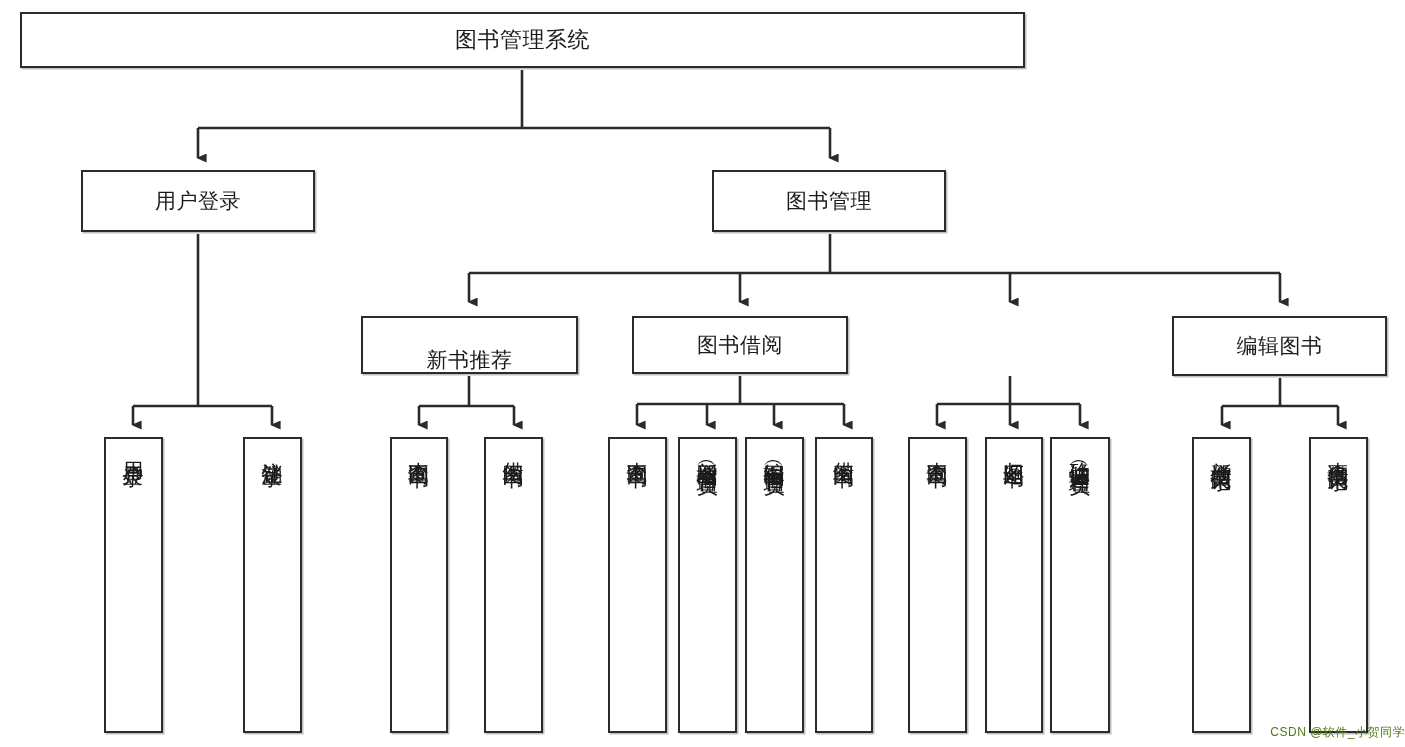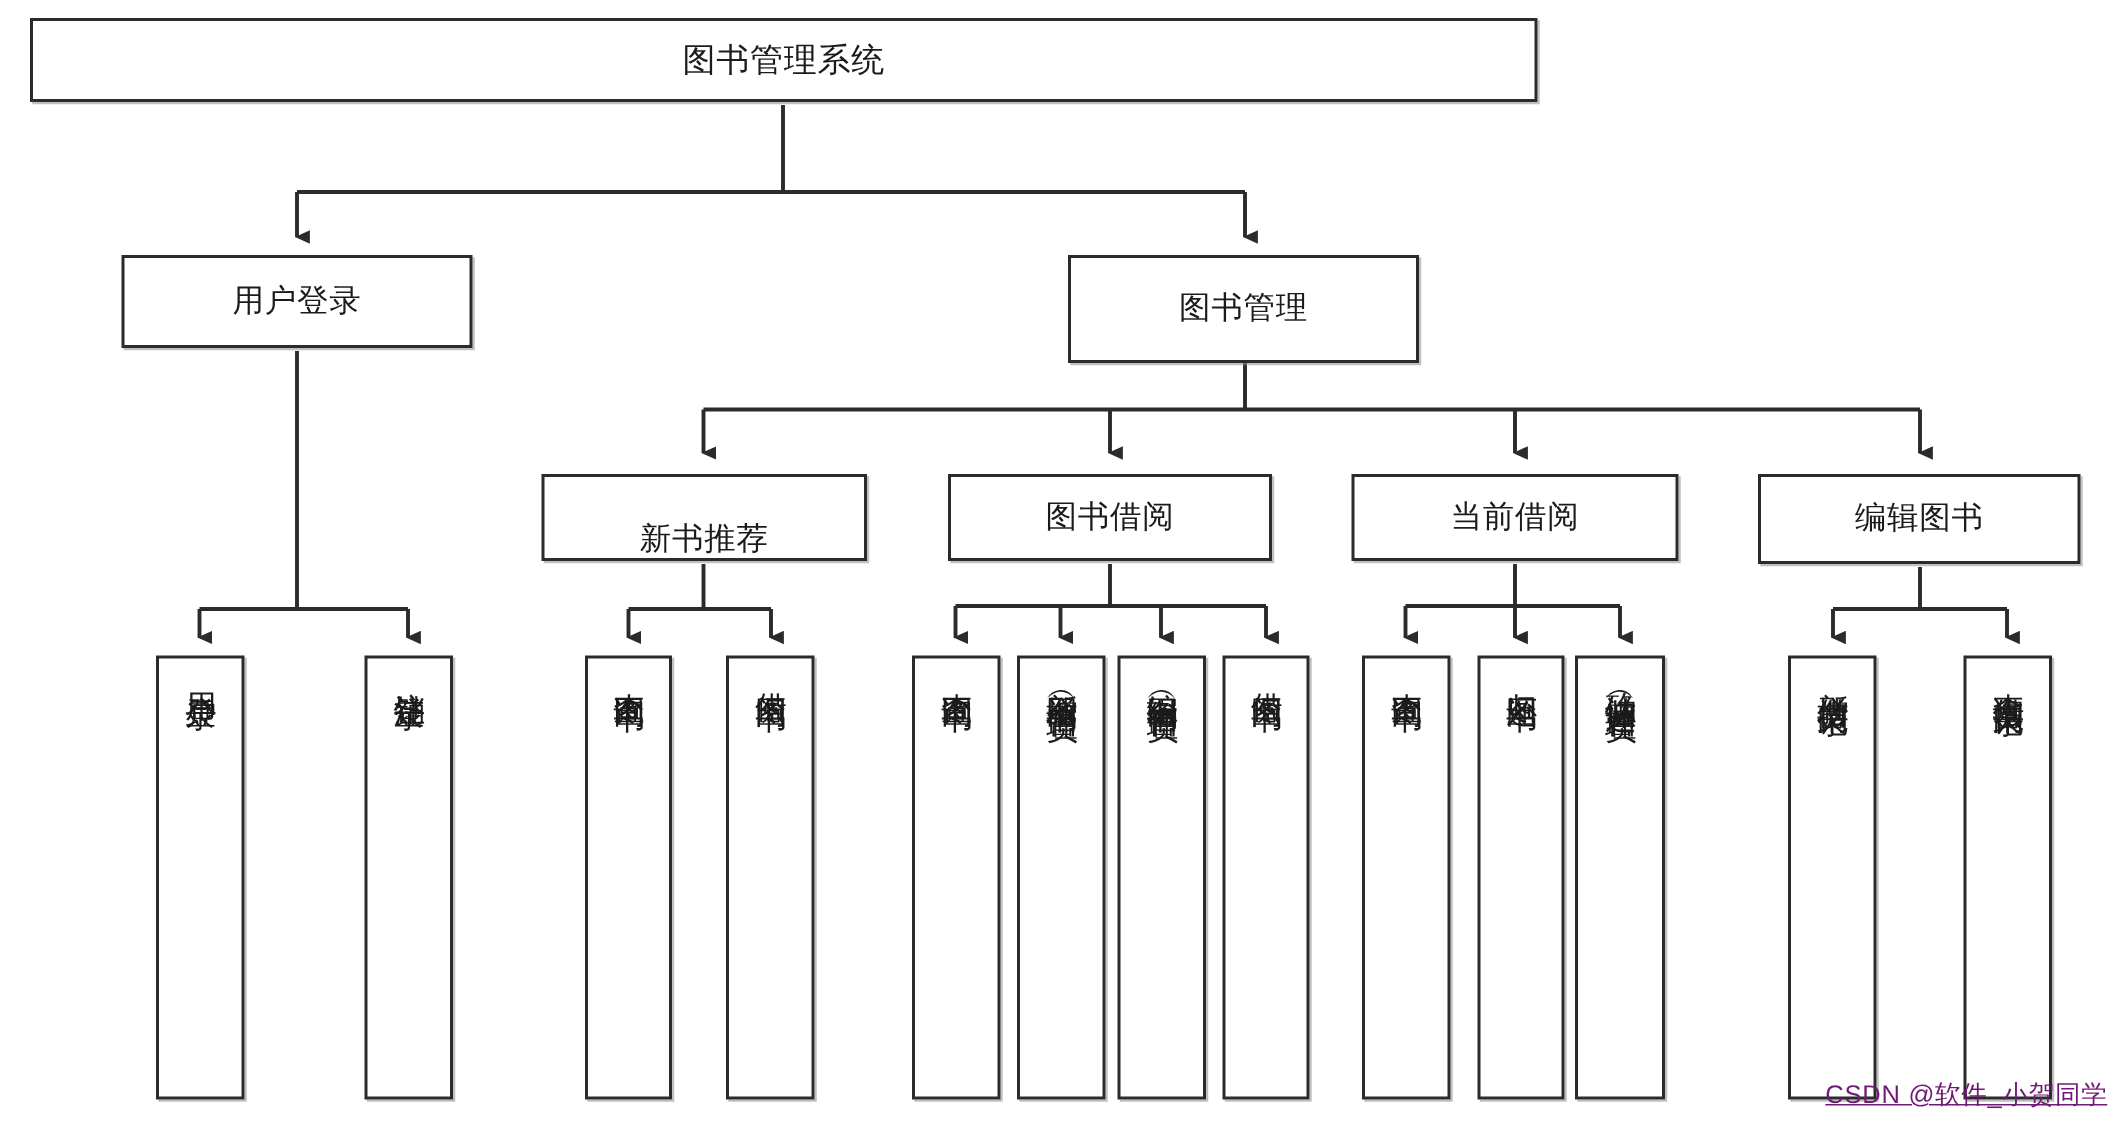--- a/index.html
+++ b/index.html
@@ -58,25 +58,24 @@
     letter-spacing: 2px;
     line-height: 1.0;
   }
   .node.root .node-label {
     font-size: 22px;
   }
   #watermark {
     position: absolute;
     right: 12px;
     bottom: 6px;
-    font-size: 17px;
-    color: #701a75;
+    font-size: 12px;
+    color: #4d7c0f;
     letter-spacing: 0.5px;
     user-select: none;
-    text-decoration: underline;
   }
 </style>
 </head>
 <body>
 
 <div id="canvas">
 
   <svg id="edges" viewBox="0 0 1405 747">
     <defs>
       <marker id="arrow" markerWidth="10" markerHeight="10" refX="4.5" refY="8.6" orient="auto" markerUnits="userSpaceOnUse">
@@ -127,32 +126,29 @@
     </g>
   </svg>
 
   <div class="node horizontal root" style="left:20px; top:12px; width:1005px; height:56px;">
     <span class="node-label">图书管理系统</span>
   </div>
 
   <div class="node horizontal" style="left:81px; top:170px; width:234px; height:62px;">
     <span class="node-label">用户登录</span>
   </div>
-  <div class="node horizontal" style="left:712px; top:170px; width:234px; height:72px;">
+  <div class="node horizontal" style="left:712px; top:170px; width:234px; height:62px;">
     <span class="node-label">图书管理</span>
   </div>
 
   <div class="node horizontal" style="left:361px; top:316px; width:217px; height:58px;align-items:flex-end;">
     <span class="node-label">新书推荐</span>
   </div>
   <div class="node horizontal" style="left:632px; top:316px; width:216px; height:58px;align-items:center;">
     <span class="node-label">图书借阅</span>
-  </div>
-  <div class="node horizontal" style="left:901px; top:316px; width:218px; height:58px;">
-    <span class="node-label">当前借阅</span>
   </div>
   <div class="node horizontal" style="left:1172px; top:316px; width:215px; height:60px;">
     <span class="node-label">编辑图书</span>
   </div>
 
   <div class="node vertical" style="left:104px; top:437px; width:59px; height:296px;">
     <span class="node-label">用户登录</span>
   </div>
   <div class="node vertical" style="left:243px; top:437px; width:59px; height:296px;">
     <span class="node-label">注销登录</span>

